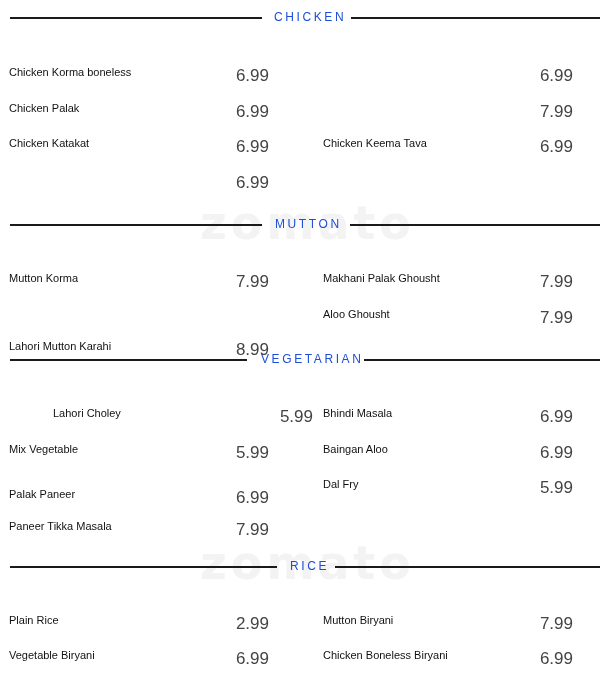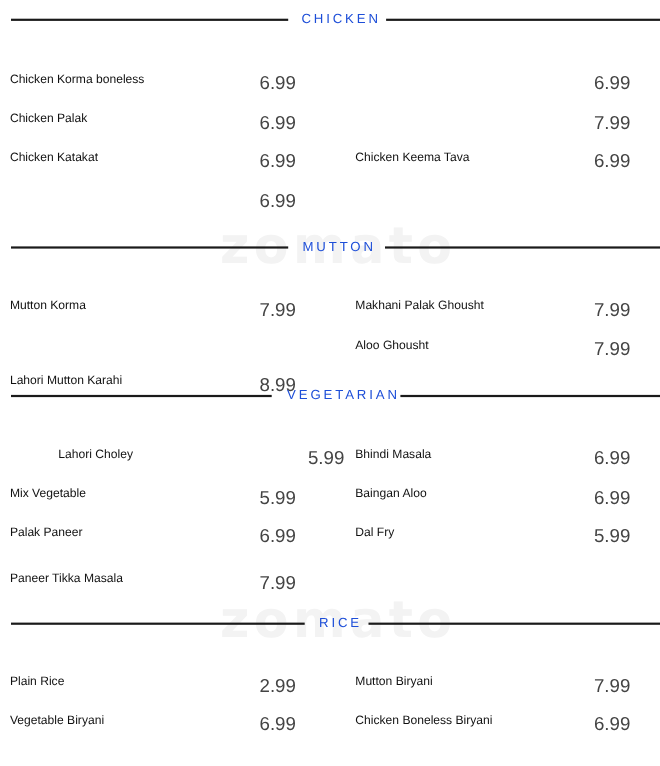--- a/index.html
+++ b/index.html
@@ -145,21 +145,21 @@
 </div>
 
 <div class="item col-left" style="top:407px;margin-left:44px;">
   <span class="item-name">Lahori Choley</span>
   <span class="item-price">5.99</span>
 </div>
 <div class="item col-left" style="top:443px;">
   <span class="item-name">Mix Vegetable</span>
   <span class="item-price">5.99</span>
 </div>
-<div class="item col-left" style="top:478px;">
+<div class="item col-left" style="top:488px;">
   <span class="item-name">Palak Paneer</span>
   <span class="item-price">6.99</span>
 </div>
 <div class="item col-left" style="top:520px;text-align:right;">
   <span class="item-name">Paneer Tikka Masala</span>
   <span class="item-price">7.99</span>
 </div>
 
 <div class="item col-right" style="top:407px;">
   <span class="item-name">Bhindi Masala</span>

